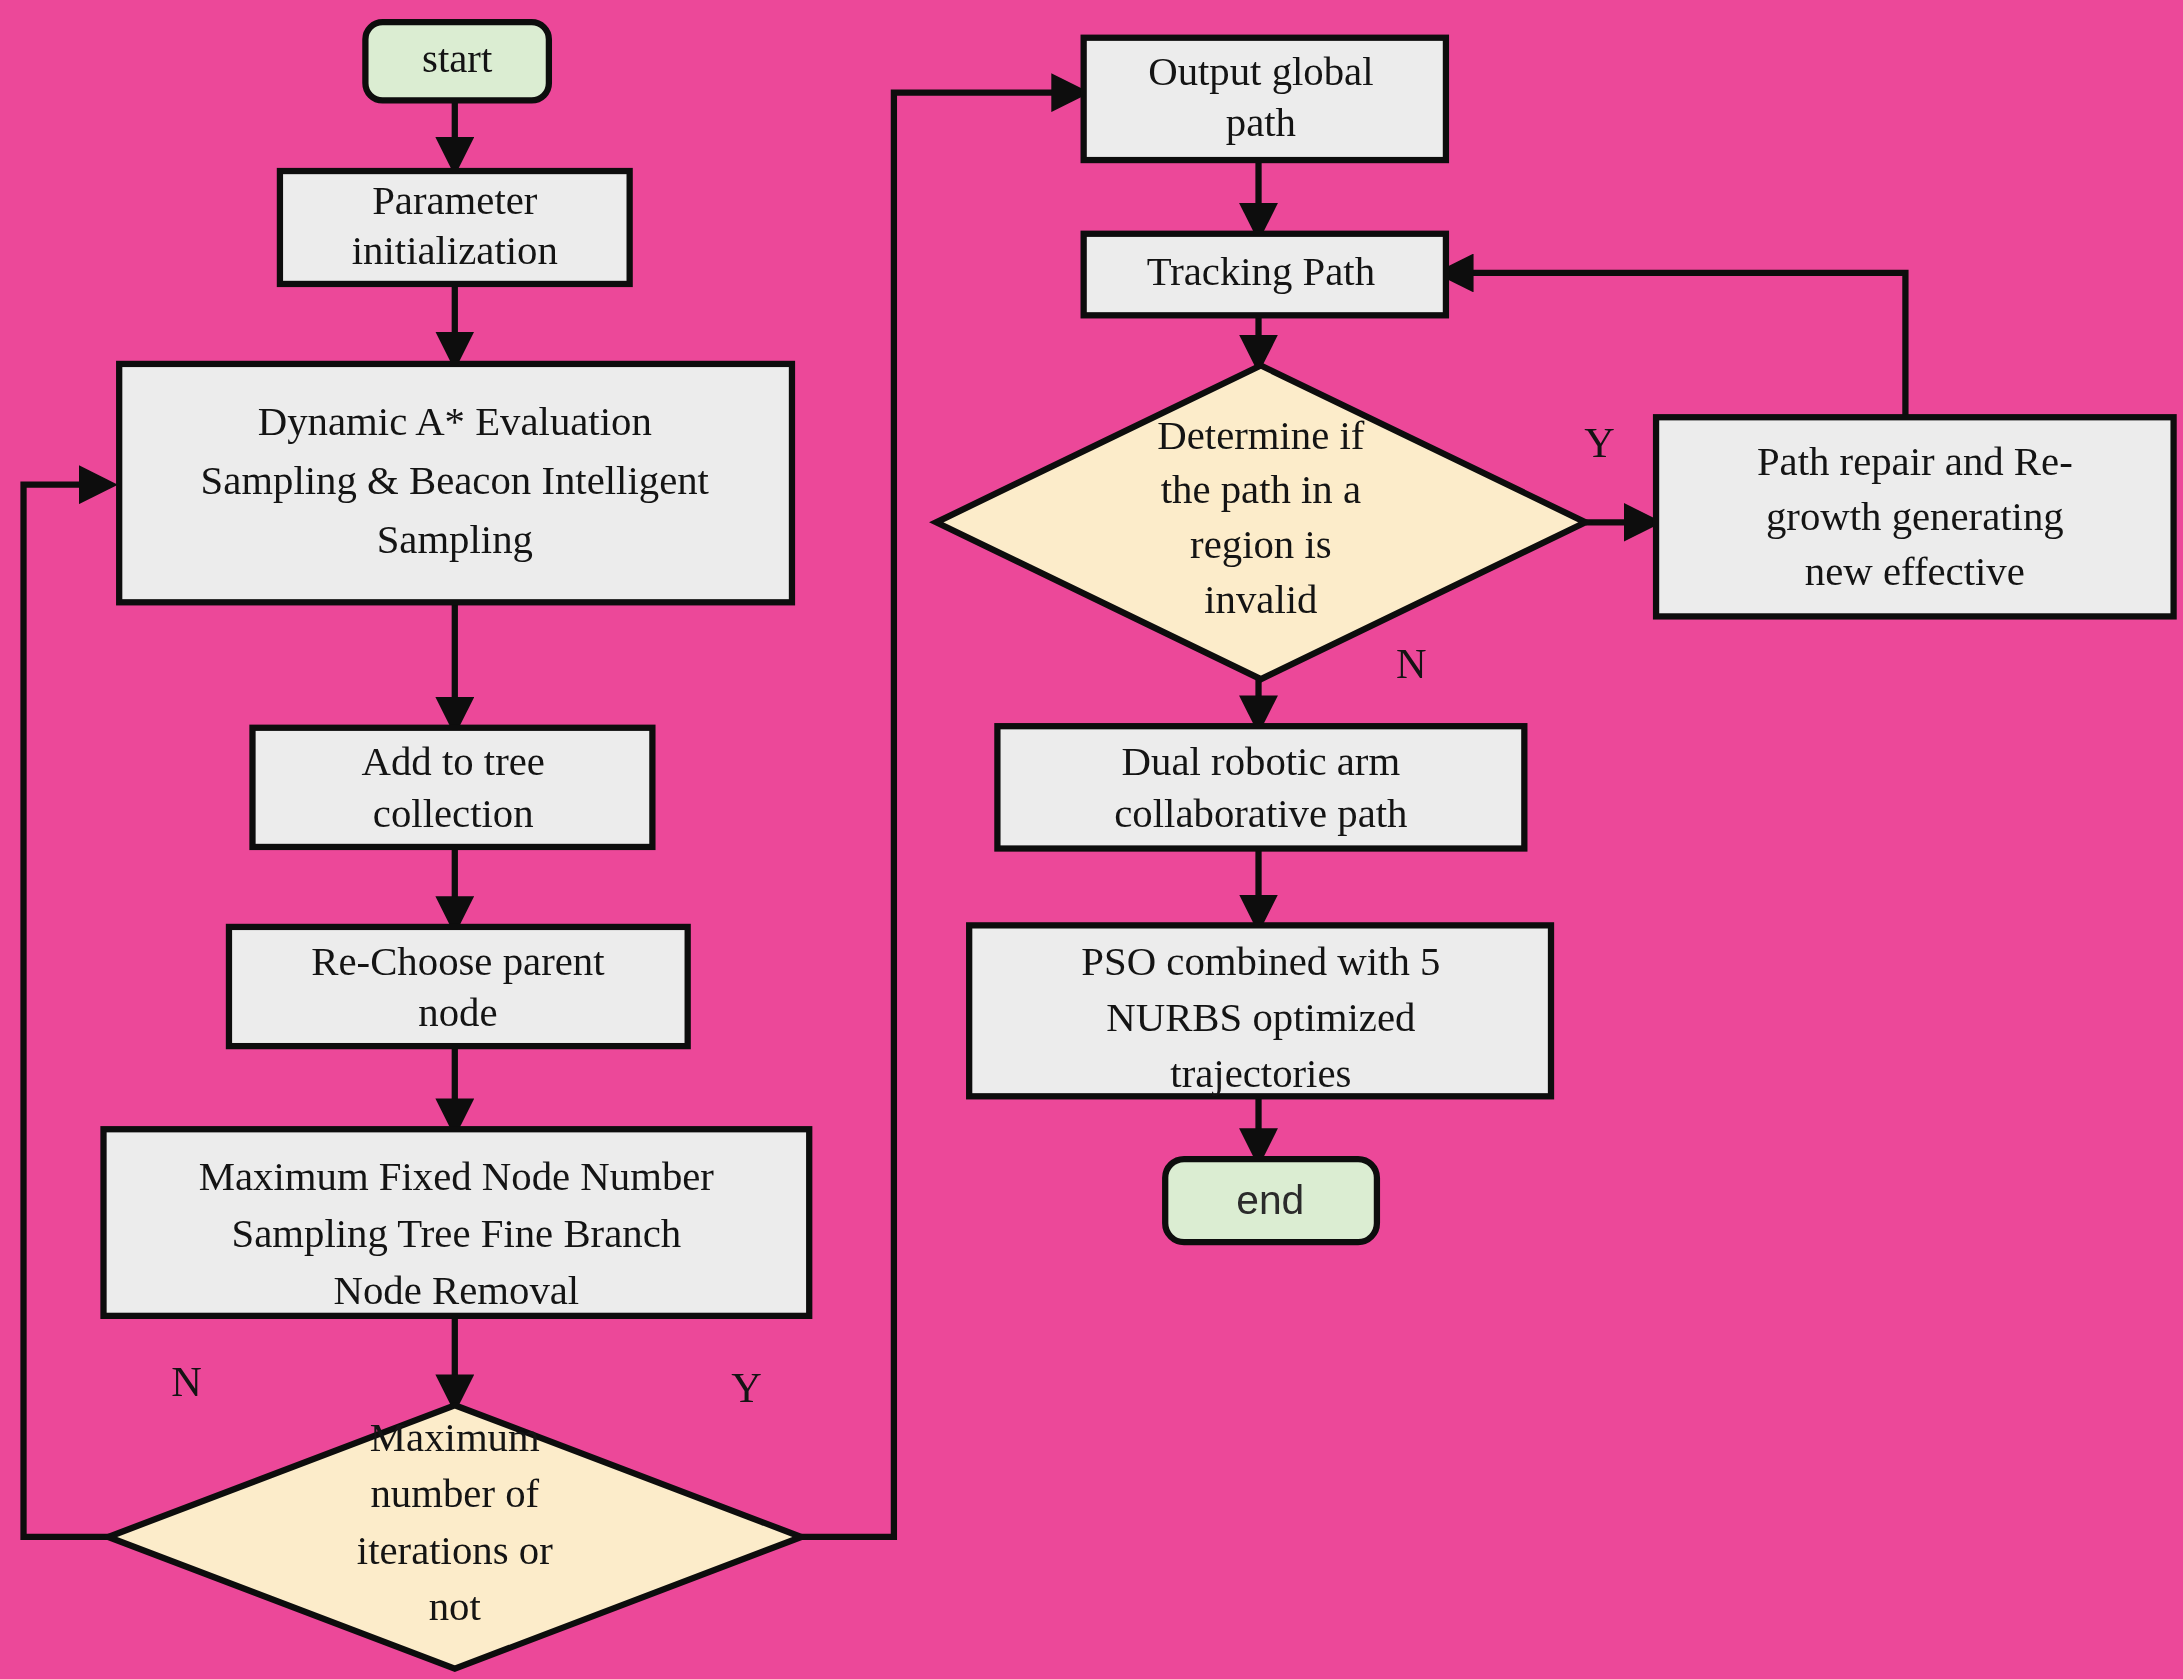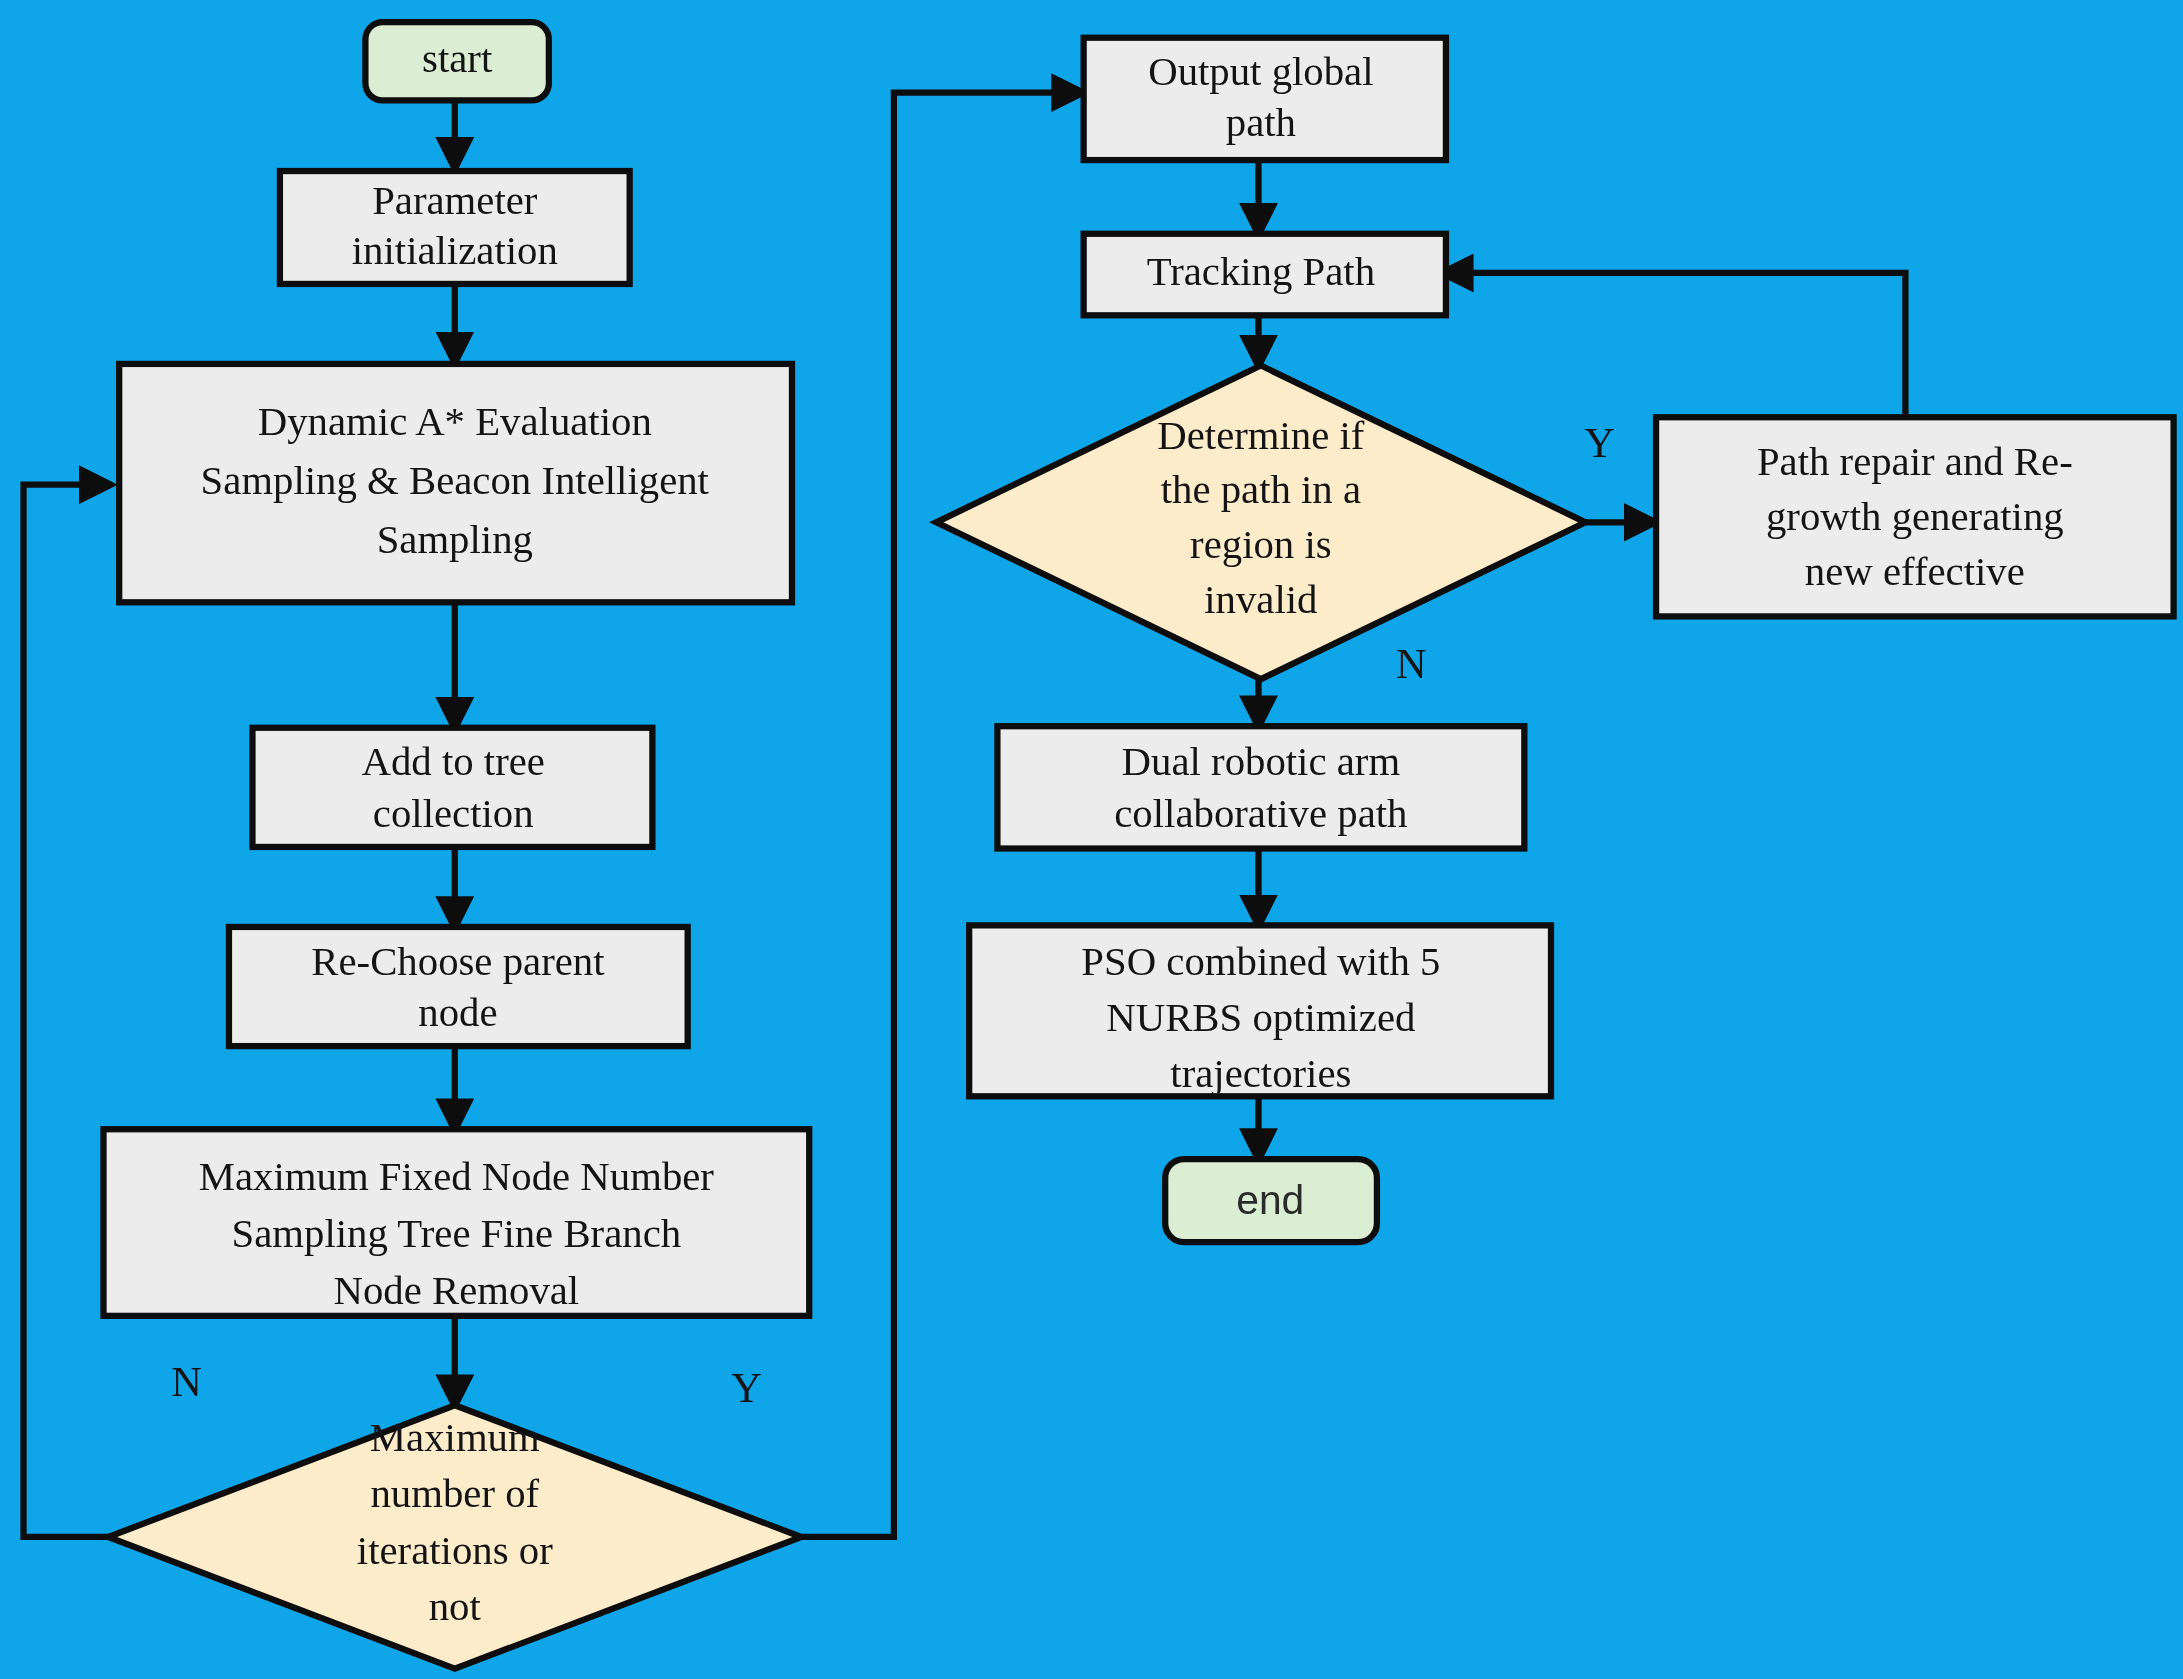--- a/index.html
+++ b/index.html
@@ -10,21 +10,21 @@
   body {
     width: 2183px;
     height: 1679px;
     overflow: hidden;
     font-family: "Liberation Serif", serif;
   }
   #flowchart-root {
     position: relative;
     width: 2183px;
     height: 1679px;
-    background: #0ea5e9;
+    background: #ec4899;
   }
   svg.fc {
     position: absolute;
     top: 0;
     left: 0;
     width: 2183px;
     height: 1679px;
     display: block;
   }
   .node-text {

